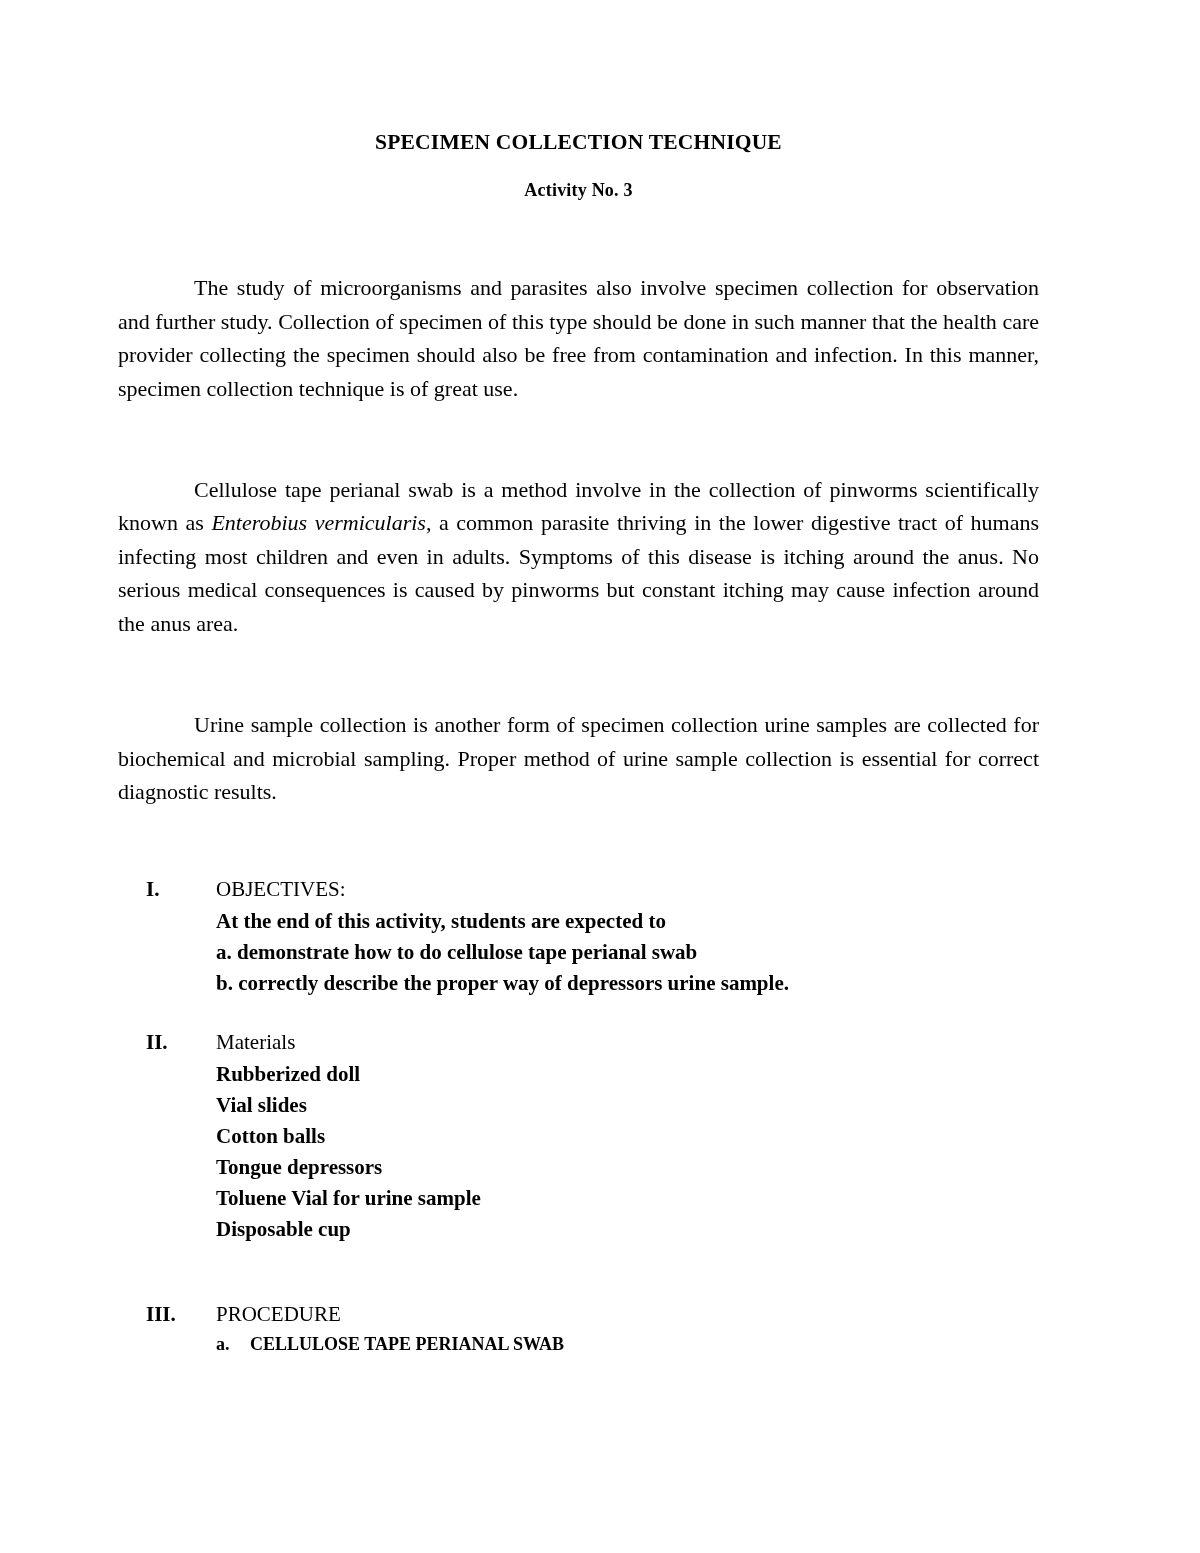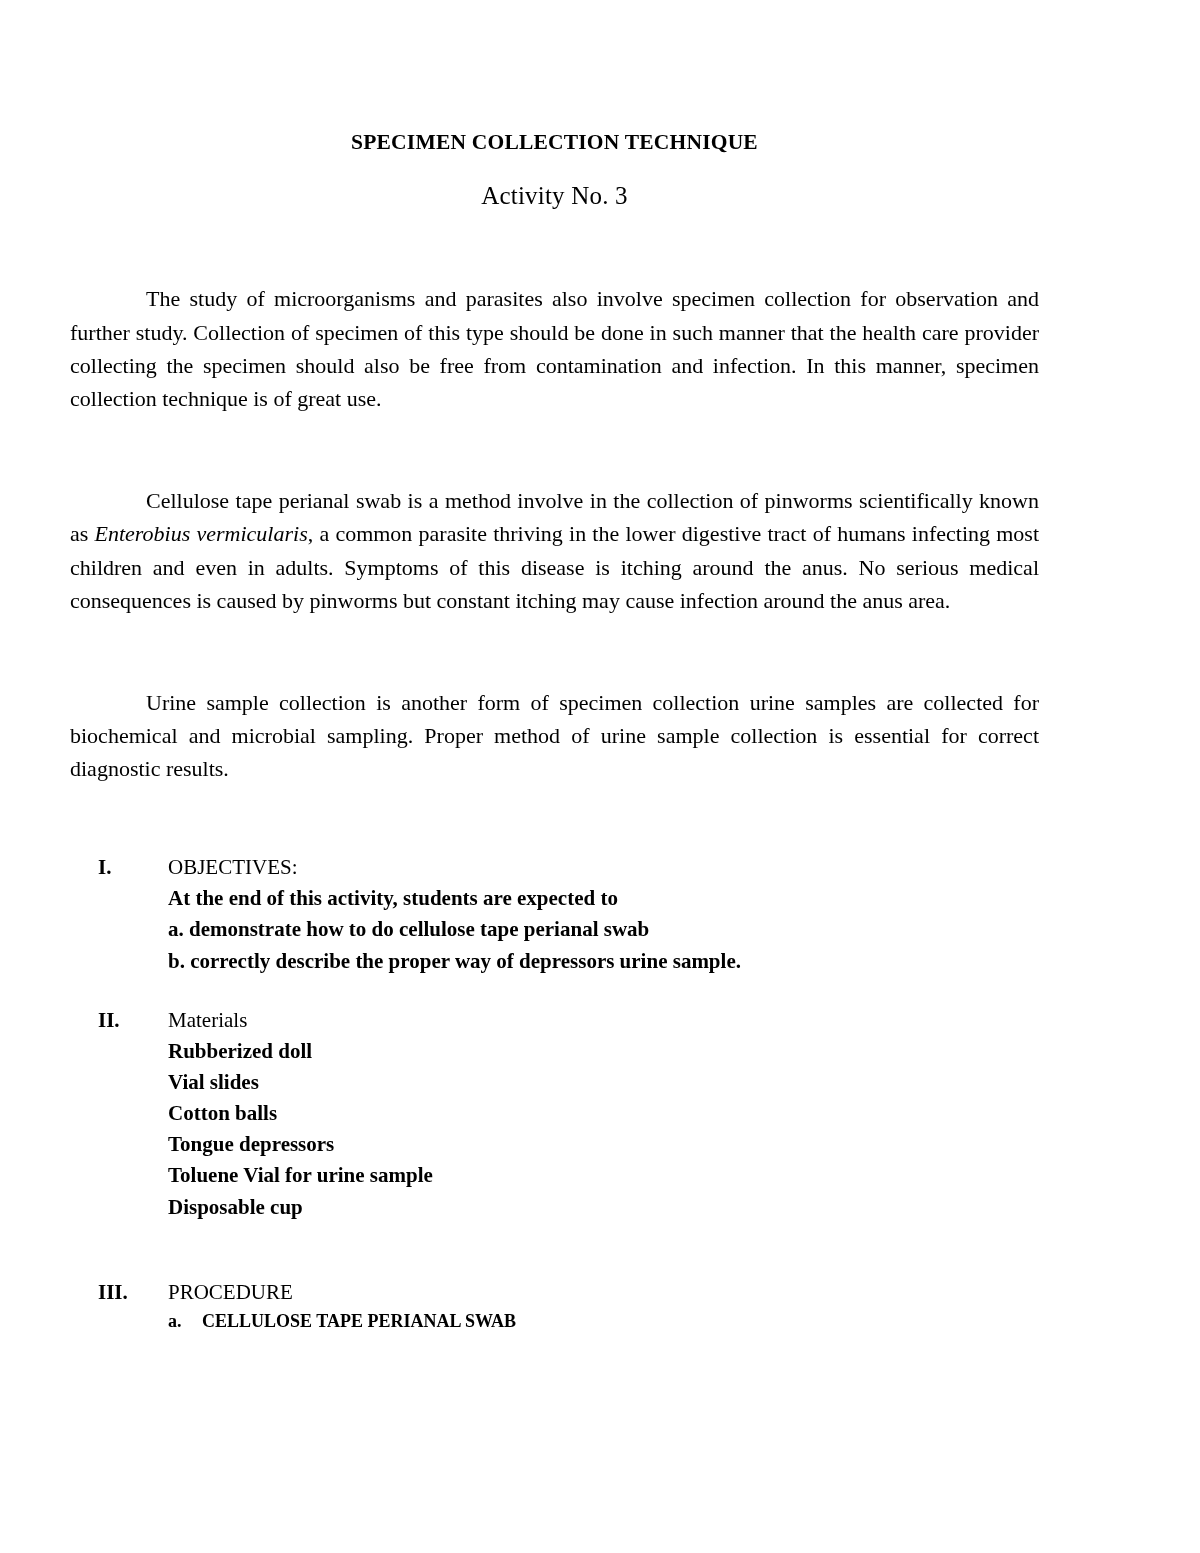--- a/index.html
+++ b/index.html
@@ -12,33 +12,33 @@
     height: 1553px;
     font-family: "Liberation Serif", serif;
     color: #000000;
     -webkit-font-smoothing: antialiased;
   }
   .page {
     position: relative;
     width: 1184px;
     height: 1553px;
     box-sizing: border-box;
-    padding: 126px 133px 0 58px;
+    padding: 126px 133px 0 106px;
   }
   .doc-title {
     text-align: center;
     font-size: 21.5px;
     letter-spacing: 0.2px;
     margin: 0 0 2px 0;
     line-height: 1.55;
   }
   .doc-subtitle {
     text-align: center;
-    font-size: 25px;
-    font-weight: normal;
+    font-size: 18px;
+    font-weight: bold;
     letter-spacing: 0.2px;
     margin: 18px 0 0 0;
     line-height: 1.55;
   }
   .para {
     text-align: justify;
     text-justify: inter-word;
     font-size: 22px;
     line-height: 1.52;
     text-indent: 76px;

